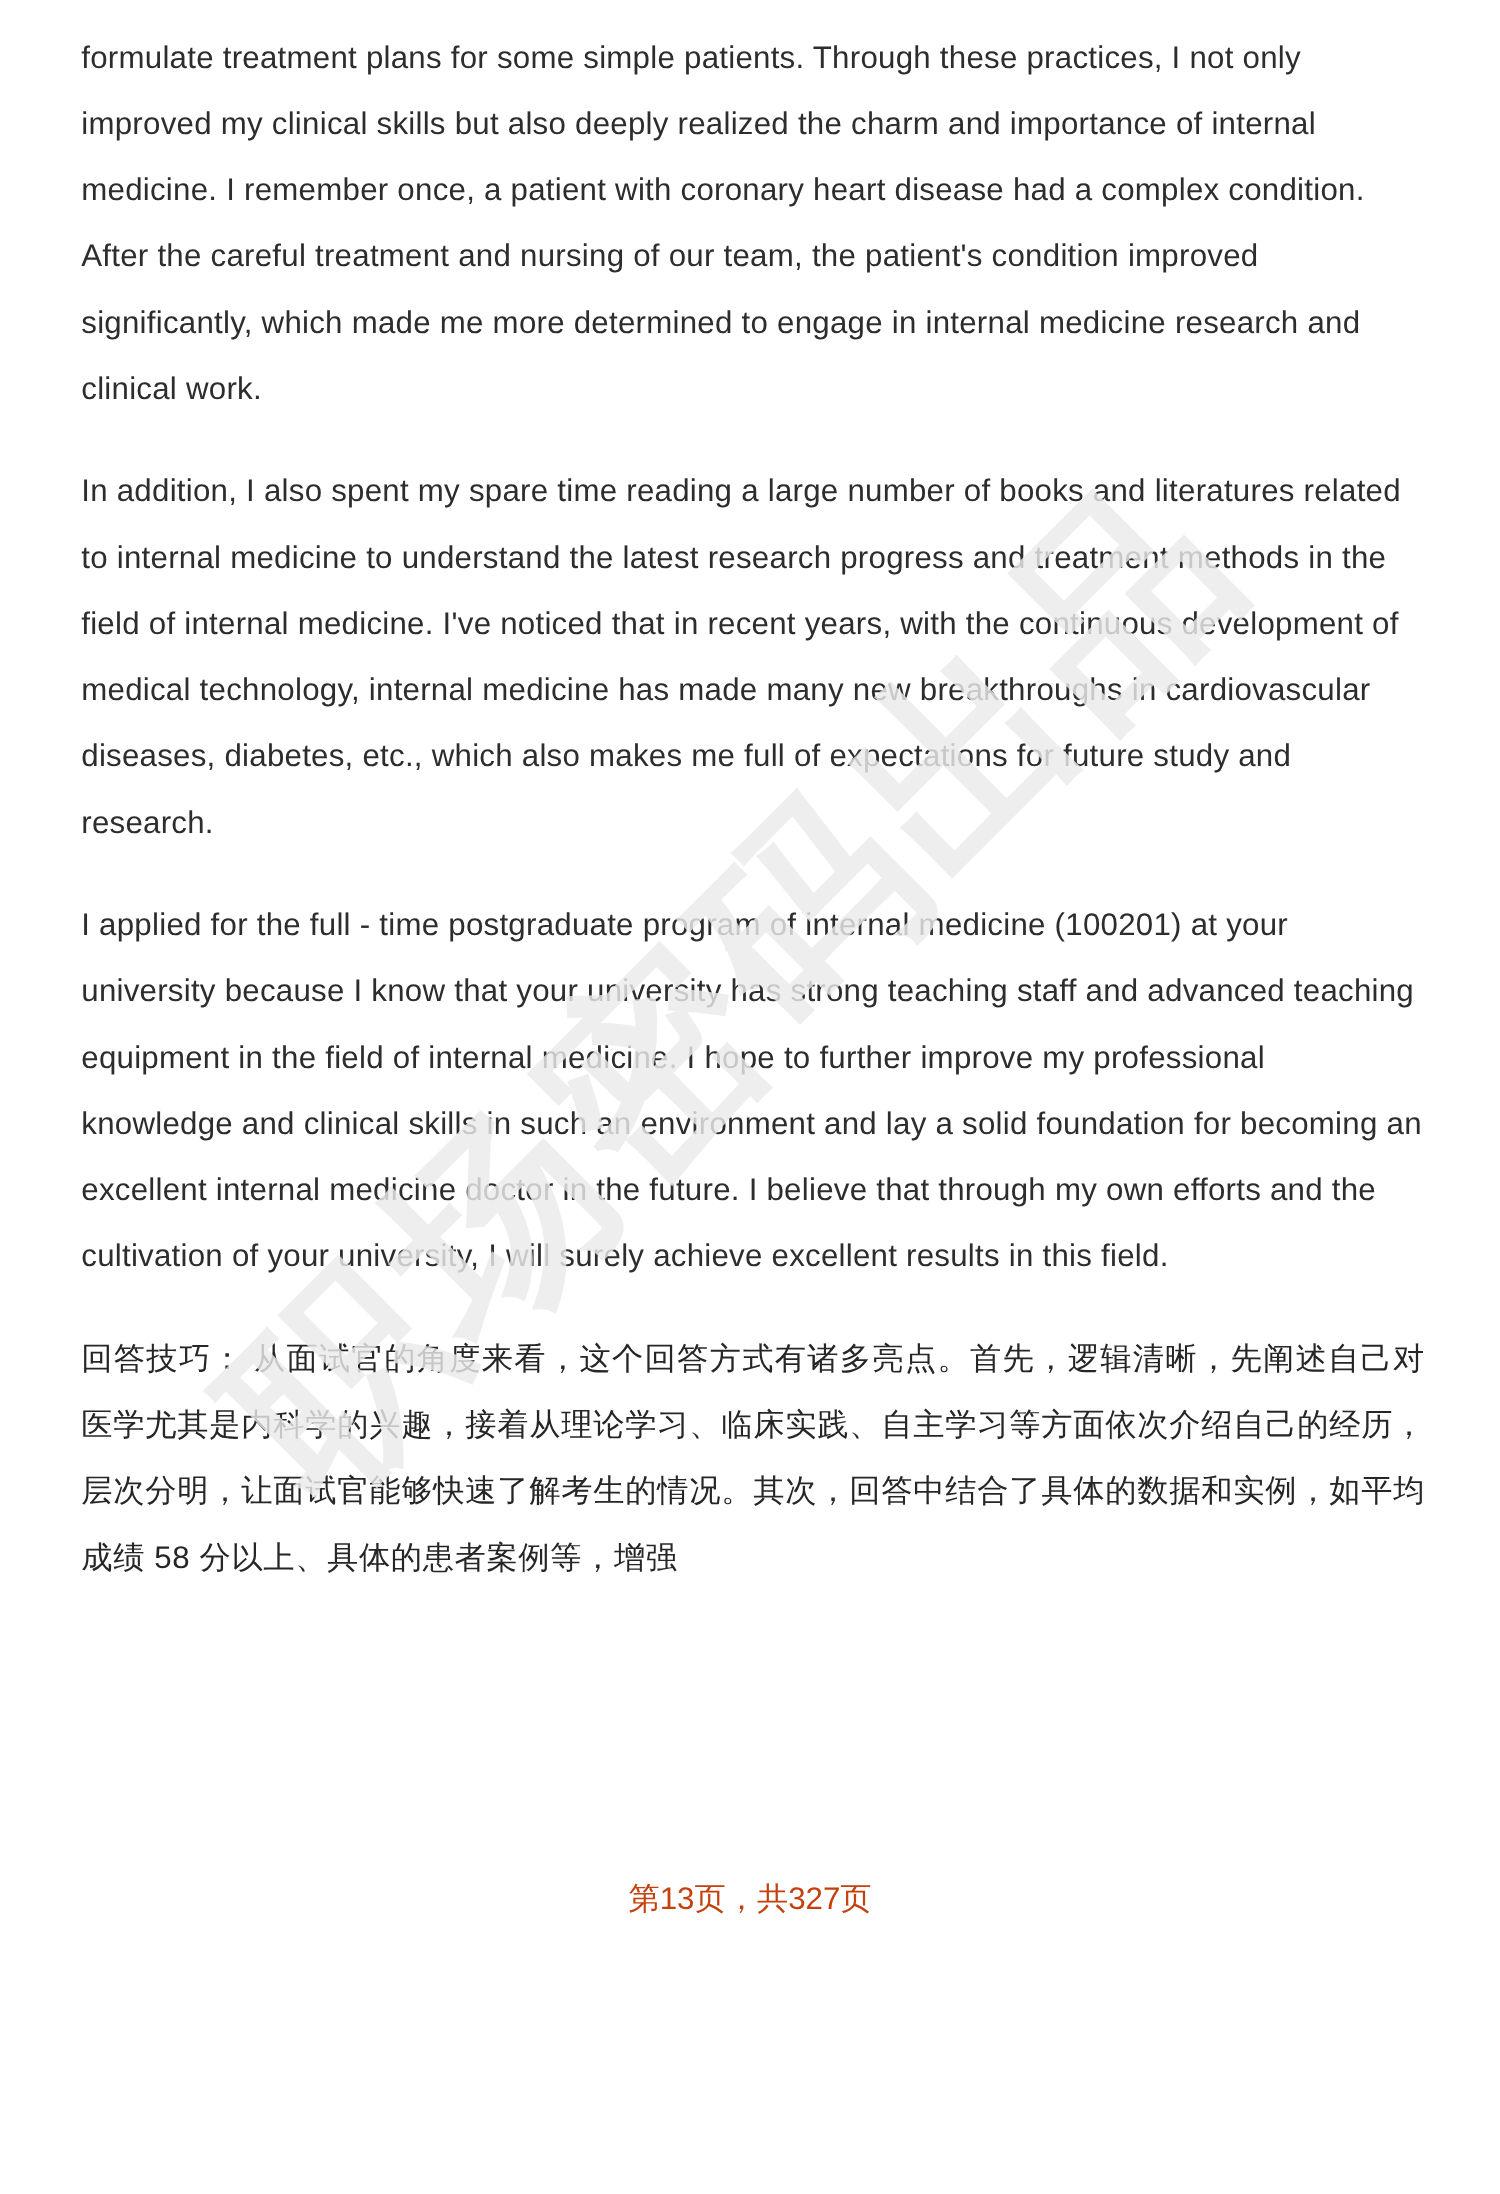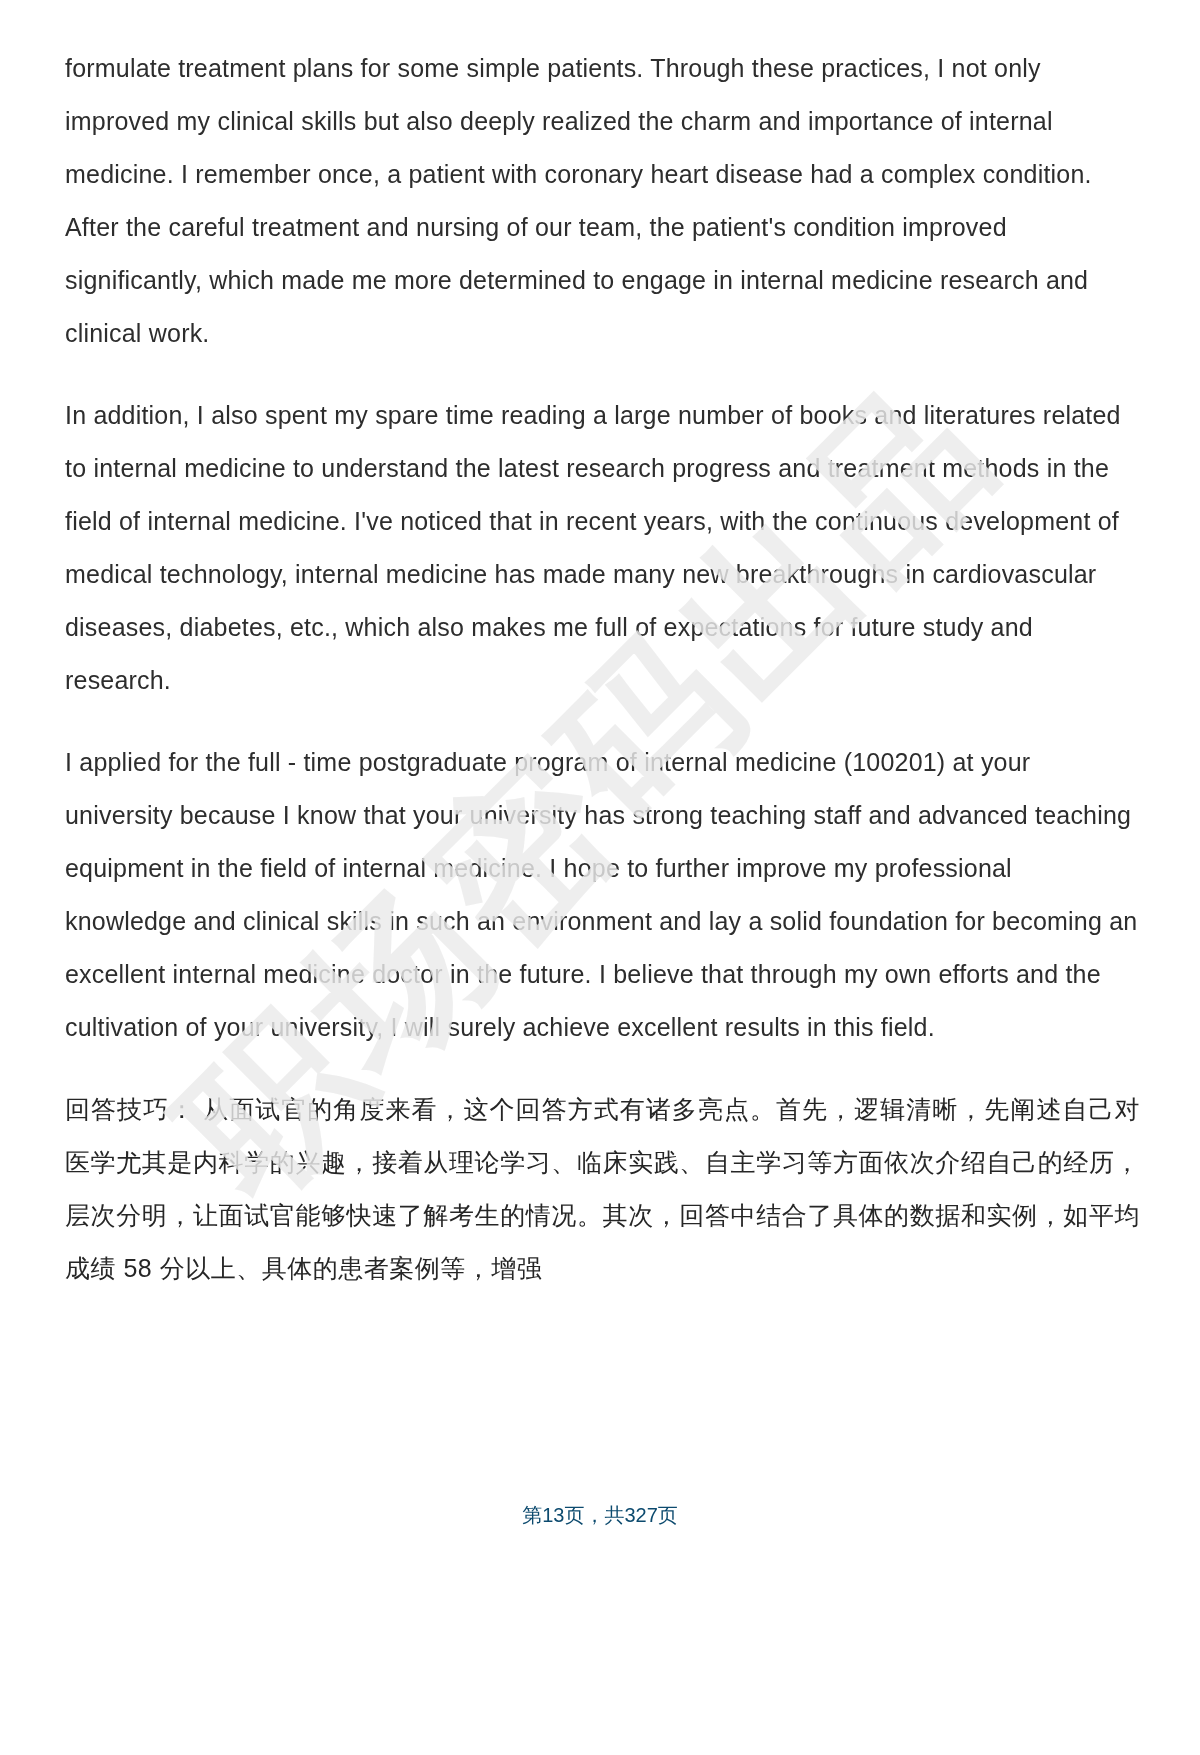--- a/index.html
+++ b/index.html
@@ -15,21 +15,21 @@
   .page {
     position: relative;
     width: 1200px;
     height: 1755px;
     background: #ffffff;
     overflow: hidden;
   }
   .content {
     position: relative;
     z-index: 1;
-    padding: 42px 60px 0 65px;
+    padding: 20px 60px 0 65px;
   }
   .content p {
     margin: 0 0 29px 0;
     font-size: 25px;
     line-height: 53px;
     color: #2d2d2d;
     letter-spacing: 0.2px;
     text-align: left;
   }
   .content p.zh {
@@ -37,22 +37,22 @@
     letter-spacing: 0.5px;
     color: #262626;
   }
   .footer {
     position: absolute;
     left: 0;
     right: 0;
     top: 1502px;
     z-index: 1;
     text-align: center;
-    font-size: 20px;
-    color: #0c4a6e;
+    font-size: 25px;
+    color: #c2410c;
   }
   .watermark {
     position: absolute;
     left: 49%;
     top: 45%;
     transform: translate(-50%, -50%) rotate(-45deg);
     font-size: 168px;
     font-weight: 700;
     letter-spacing: 8px;
     white-space: nowrap;

